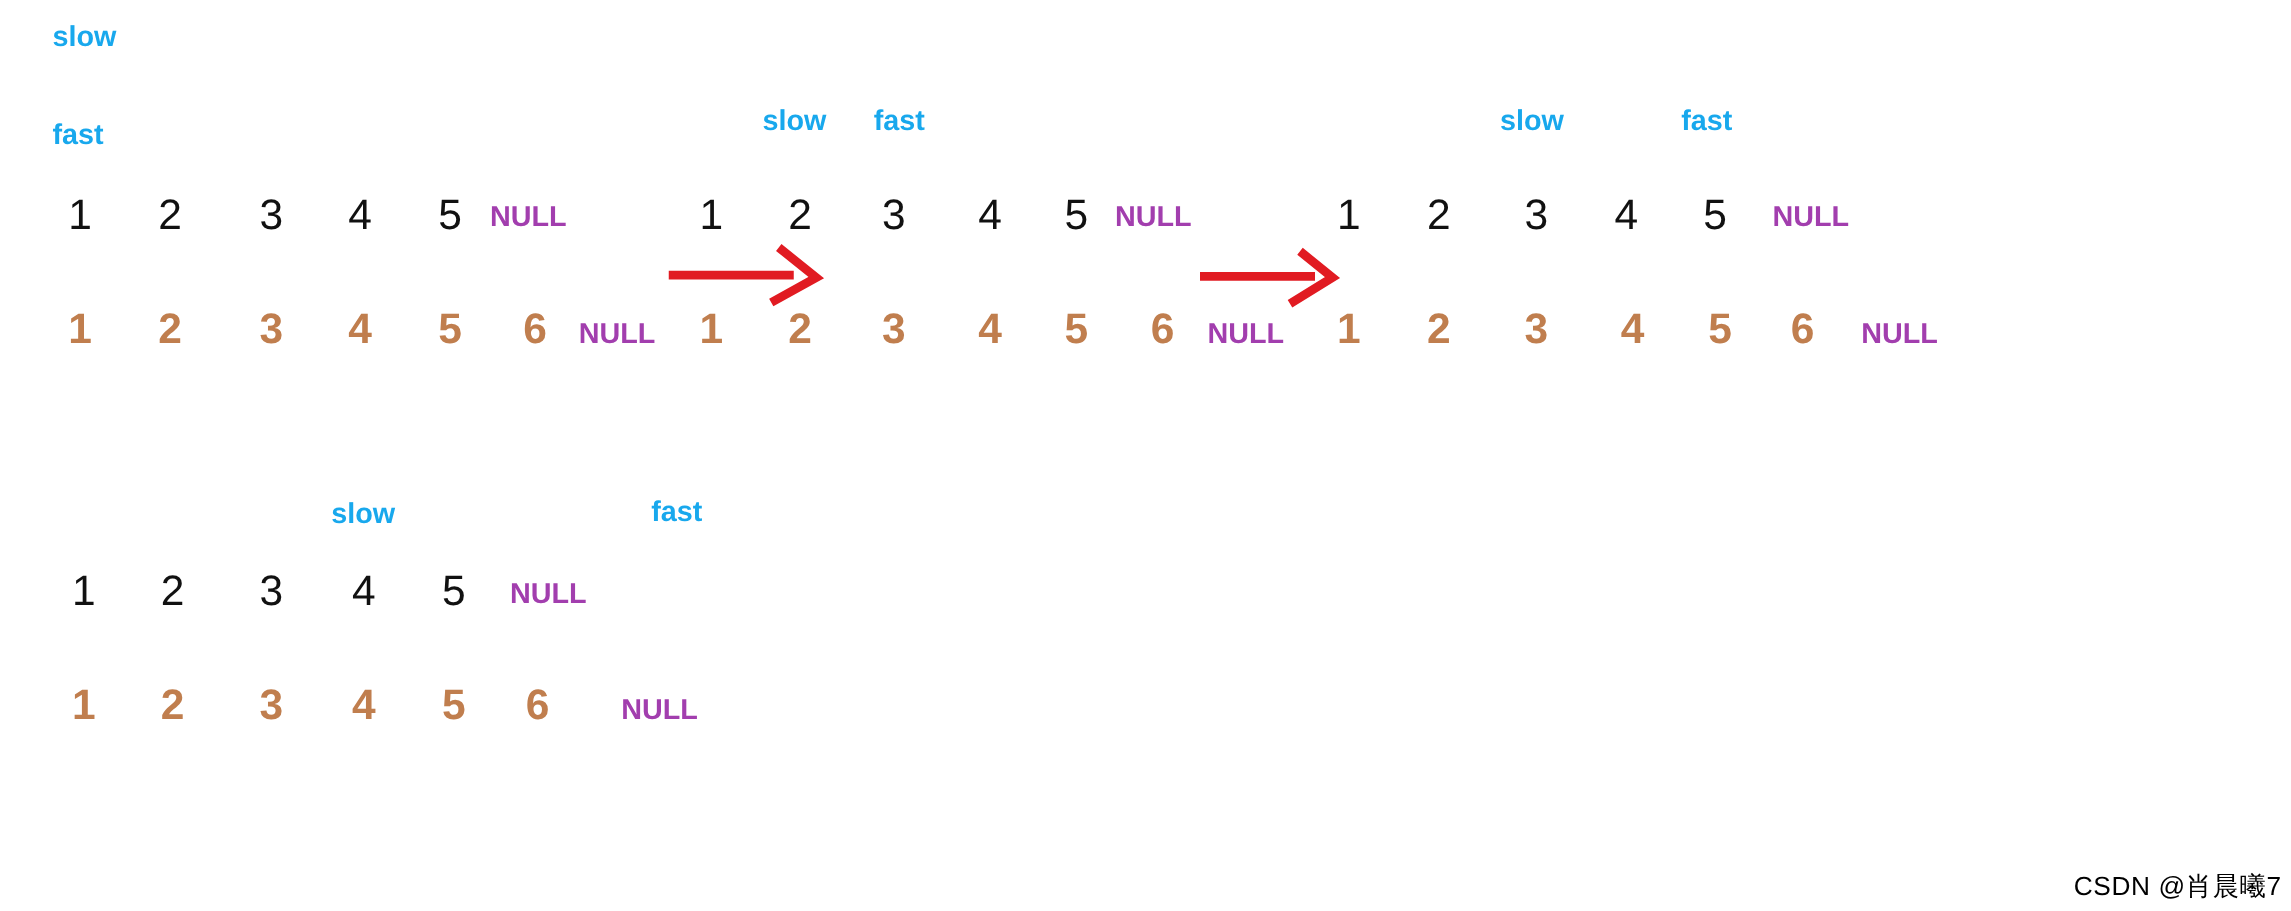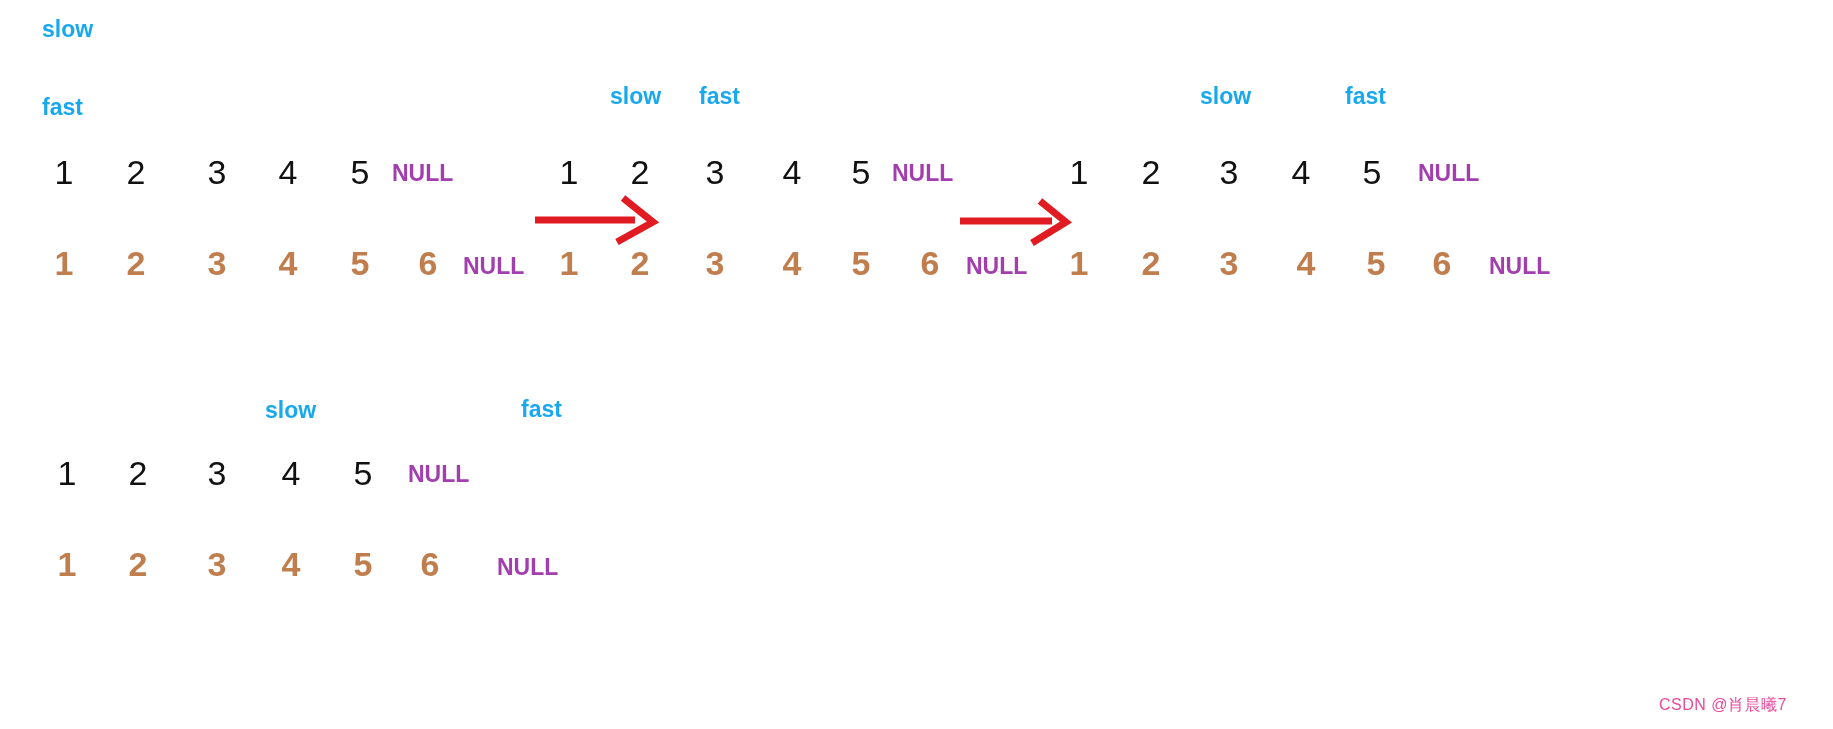--- a/index.html
+++ b/index.html
@@ -66,22 +66,22 @@
     position: absolute;
     height: 44px;
     overflow: visible;
   }
   .arrow svg { display: block; overflow: visible; }
 
   
   .watermark {
     position: absolute;
     font-family: "Liberation Sans", sans-serif;
-    font-size: 16px;
-    color: #ec4899;
+    font-size: 21px;
+    color: #000000;
     white-space: nowrap;
     letter-spacing: 0.5px;
   }
 </style>
 </head>
 <body>
 
 <div id="canvas">
 
   <div>

